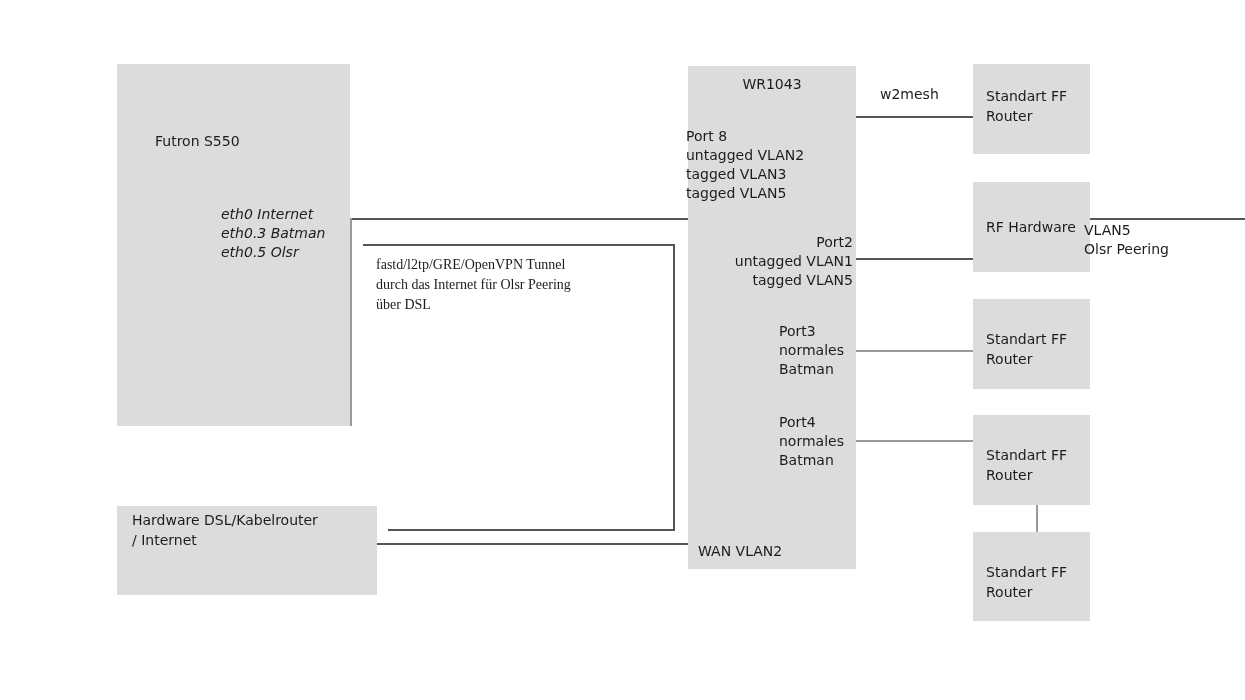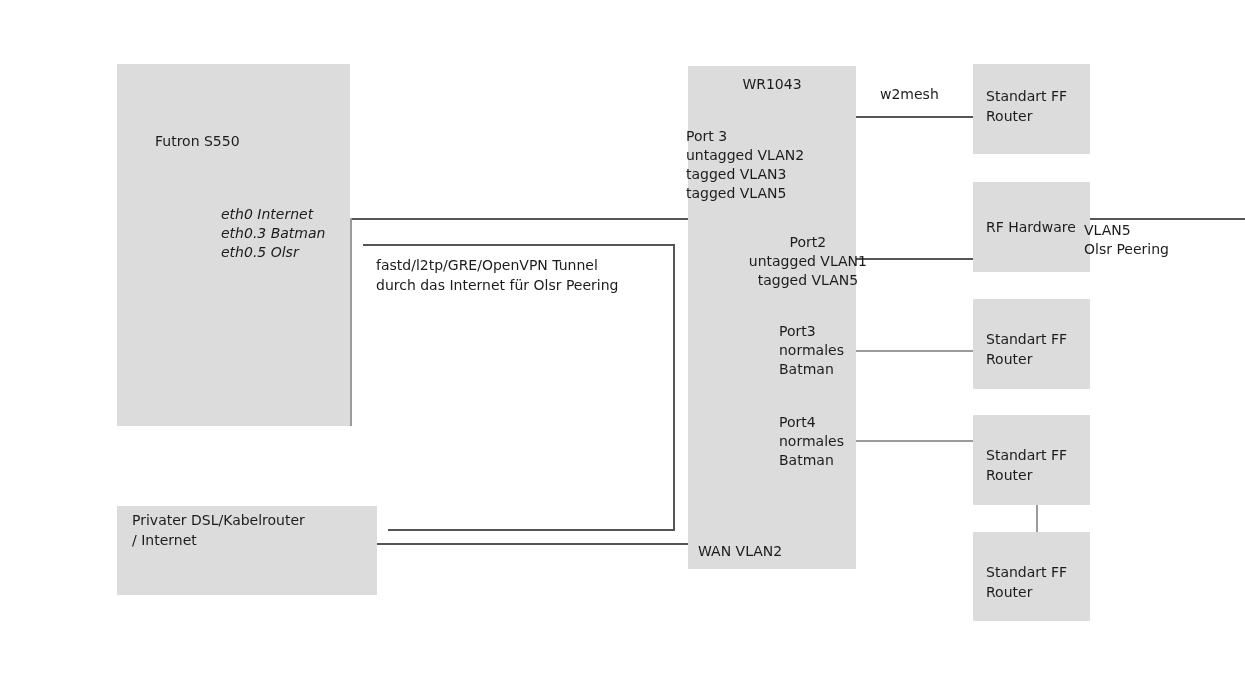--- a/index.html
+++ b/index.html
@@ -57,53 +57,54 @@
   <div class="line hline dark" style="left:1090px; top:218px; width:155px;"></div>
   <div class="line vline light" style="left:1036px; top:505px; height:27px;"></div>
 
   <div class="t" style="left:155px; top:88px;margin-top:44px;">Futron S550</div>
   <div class="t" style="left:221px; top:205px;font-style:italic;">
     <div>eth0 Internet</div>
     <div>eth0.3 Batman</div>
     <div>eth0.5 Olsr</div>
   </div>
 
-  <div class="t lh20" style="left:376px; top:255px;">
+  <div class="t lh20" style="left:376px; top:255px;font-family:Liberation Serif, serif;">
     <div>fastd/l2tp/GRE/OpenVPN Tunnel</div>
     <div>durch das Internet für Olsr Peering</div>
+    <div>über DSL</div>
   </div>
 
   <div class="t center" style="left:688px; top:75px; width:168px;">WR1043</div>
   <div class="t" style="left:686px; top:127px;">
-    <div>Port 3</div>
+    <div>Port 8</div>
     <div>untagged VLAN2</div>
     <div>tagged VLAN3</div>
     <div>tagged VLAN5</div>
   </div>
-  <div class="t right" style="right:378px; top:233px;text-align:center;">
+  <div class="t right" style="right:392px; top:233px;">
     <div>Port2</div>
     <div>untagged VLAN1</div>
     <div>tagged VLAN5</div>
   </div>
   <div class="t" style="left:779px; top:322px;">
     <div>Port3</div>
     <div>normales</div>
     <div>Batman</div>
   </div>
   <div class="t" style="left:779px; top:413px;">
     <div>Port4</div>
     <div>normales</div>
     <div>Batman</div>
   </div>
   <div class="t" style="left:698px; top:542px;">WAN VLAN2</div>
 
   <div class="t" style="left:880px; top:85px;">w2mesh</div>
 
   <div class="t lh20" style="left:132px; top:510px;">
-    <div>Privater DSL/Kabelrouter</div>
+    <div>Hardware DSL/Kabelrouter</div>
     <div>/ Internet</div>
   </div>
 
   <div class="t lh20" style="left:986px; top:86px;">
     <div>Standart FF</div>
     <div>Router</div>
   </div>
   <div class="t" style="left:986px; top:218px;">RF Hardware</div>
   <div class="t lh20" style="left:986px; top:329px;">
     <div>Standart FF</div>

